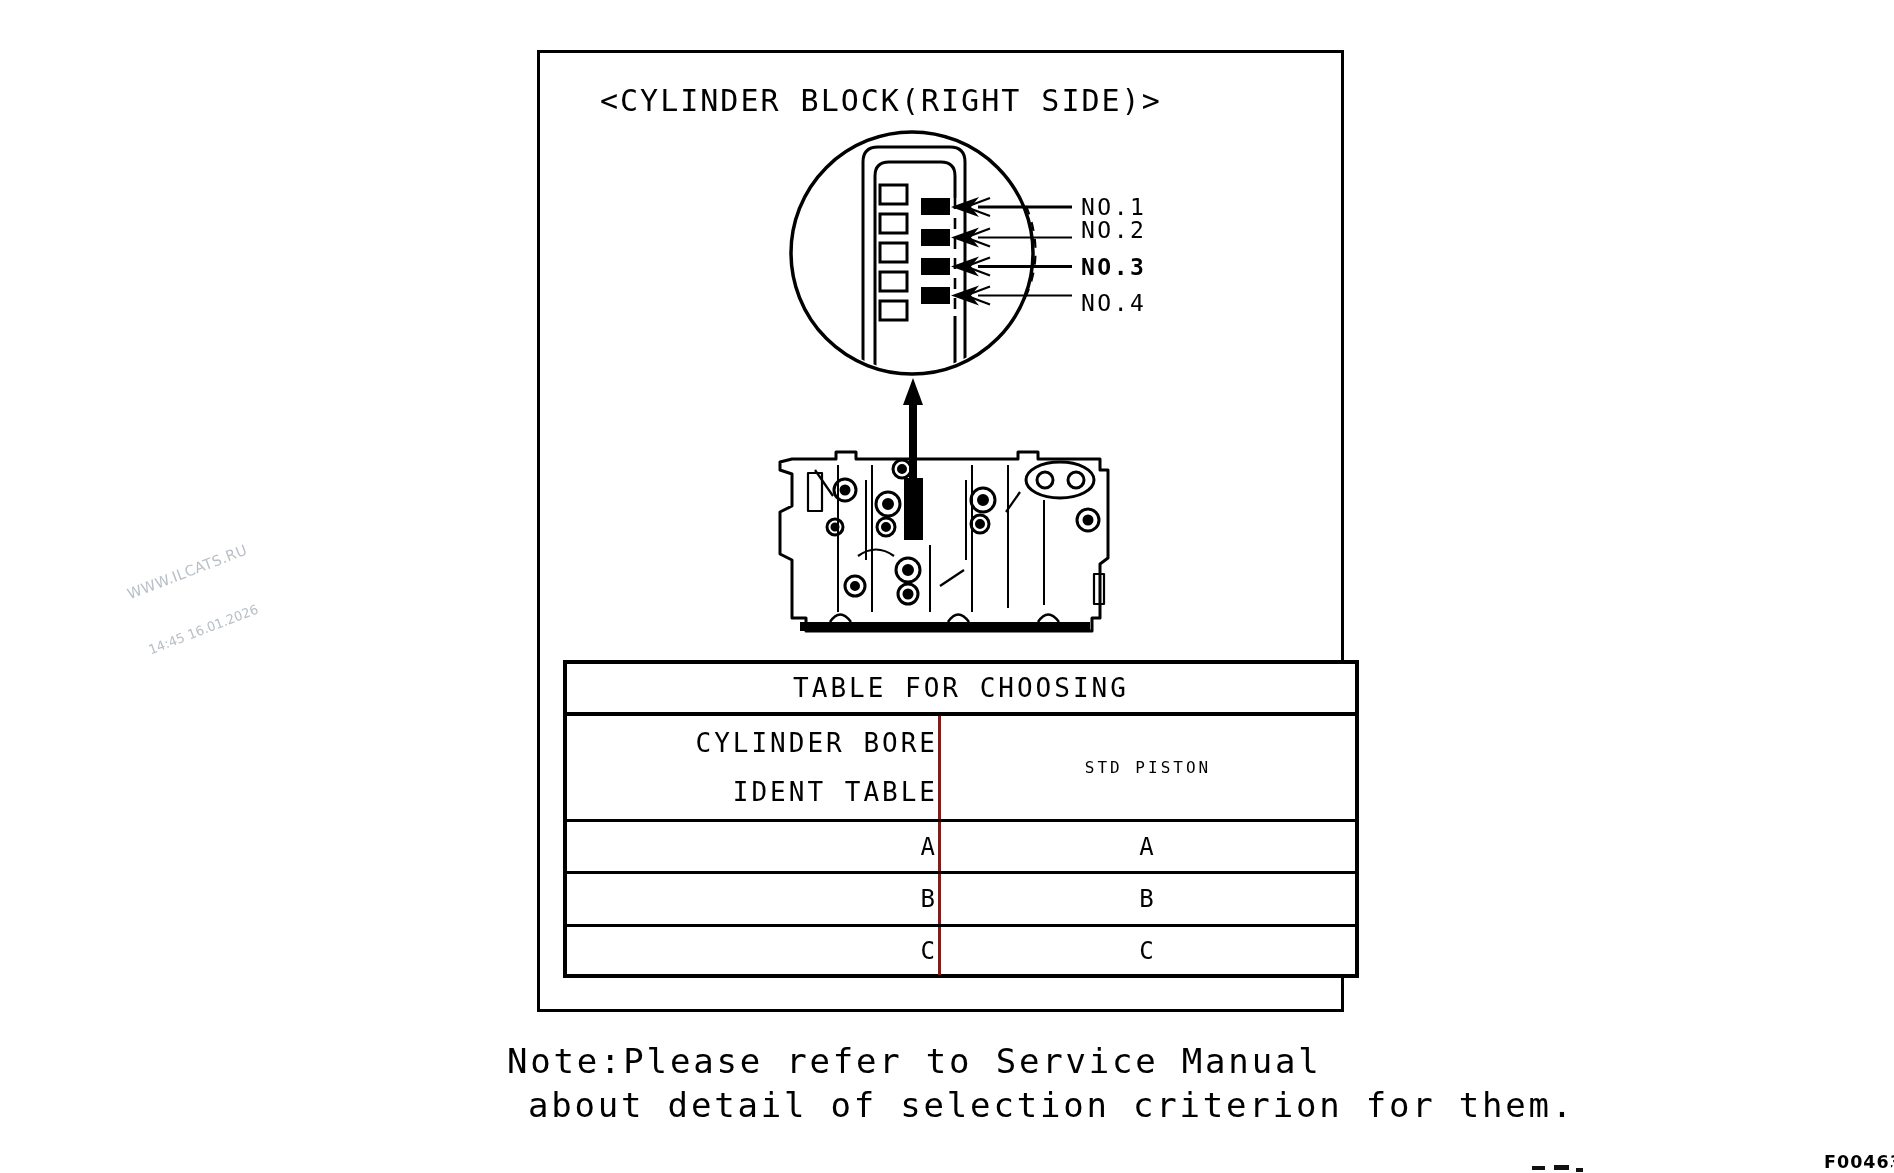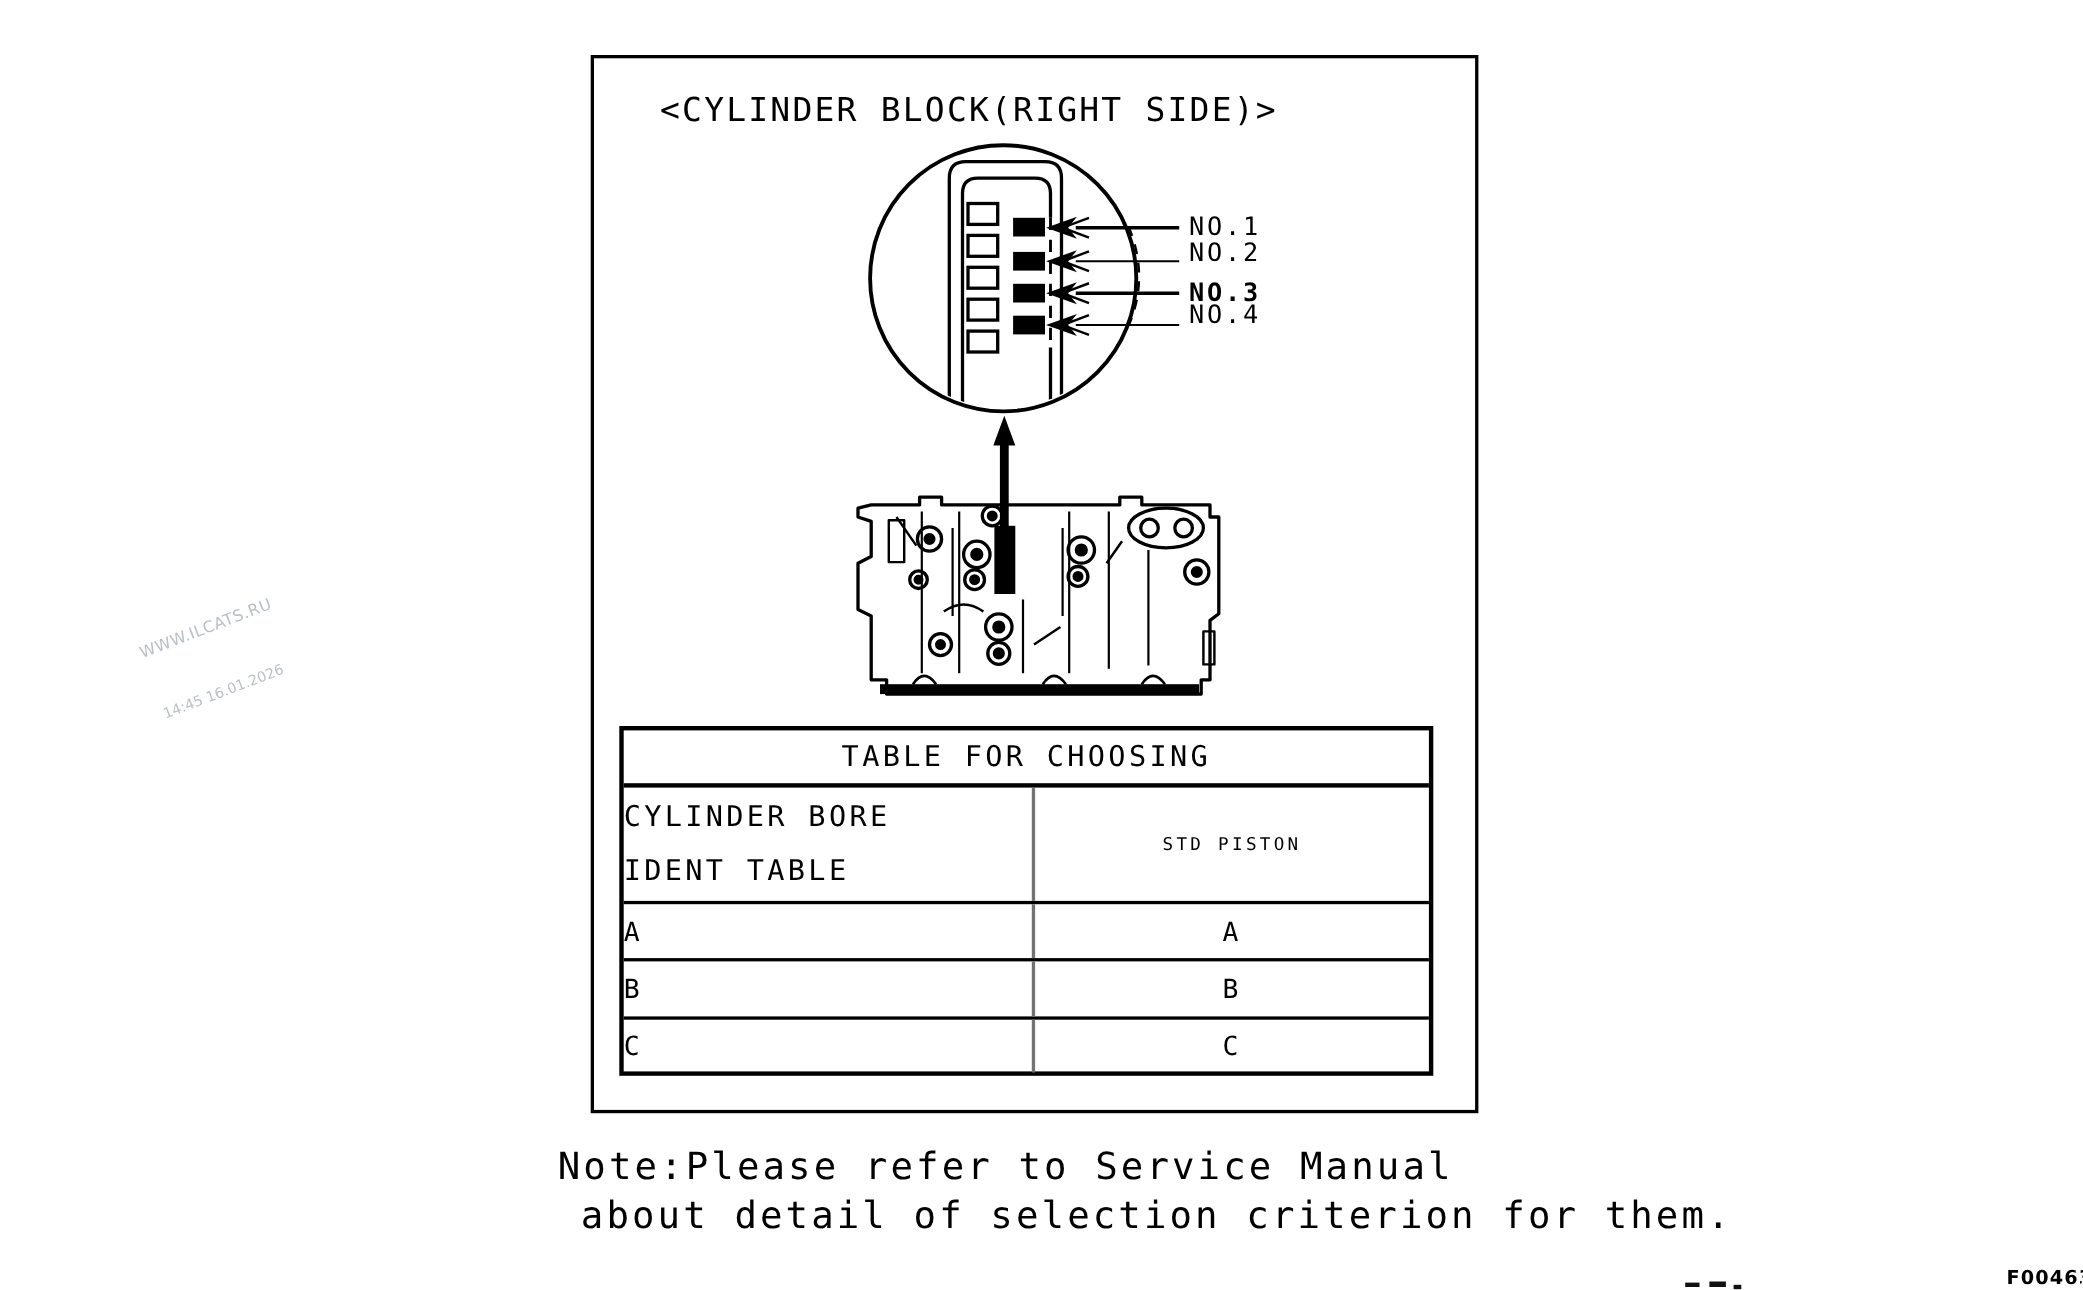--- a/index.html
+++ b/index.html
@@ -14,35 +14,35 @@
     border:3px solid #000;box-sizing:border-box;
   }
   .title{
     left:600px;top:83px;font-size:30px;letter-spacing:2px;white-space:pre;
   }
   .callout{
     left:1081px;font-size:23px;letter-spacing:2.5px;line-height:24px;white-space:pre;
   }
   
   .tbl{
-    left:563px;top:660px;width:740px;height:318px;
+    left:563px;top:660px;width:796px;height:318px;
     border:4px solid #000;box-sizing:border-box;background:#fff;
   }
   .t-title{
     height:48px;border-bottom:4px solid #000;display:flex;
     align-items:center;justify-content:center;
     font-size:26px;letter-spacing:3px;white-space:pre;
   }
   .t-head{height:103px;border-bottom:3px solid #000;display:flex;}
   .t-row{height:49px;border-bottom:3px solid #000;display:flex;}
   .t-row.rB{height:50px;}
   .t-row.rC{height:48px;border-bottom:none;}
   .cell-l{
-    width:371px;border-right:3px solid #737373;box-sizing:content-box;
-    display:flex;flex-direction:column;align-items:flex-start;
+    width:371px;border-right:3px solid #7f1d1d;box-sizing:content-box;
+    display:flex;flex-direction:column;align-items:flex-end;
     justify-content:space-between;padding:12px 0;
     font-size:26px;letter-spacing:3px;white-space:pre;
   }
   .cell-l.single{justify-content:center;padding:0;font-size:24px;}
   .cell-r{
     flex:1;display:flex;align-items:center;justify-content:center;
     font-size:16px;letter-spacing:3px;white-space:pre;
   }
   .cell-r.single{font-size:24px;}
   .note-line{font-size:34px;letter-spacing:2.8px;white-space:pre;}
@@ -194,21 +194,21 @@
     </g>
   </svg>
 
   <div class="abs frame"></div>
 
   <div class="abs title">&lt;CYLINDER BLOCK(RIGHT SIDE)&gt;</div>
 
   <div class="abs callout" style="top:195px;">NO.1</div>
   <div class="abs callout" style="top:218px;">NO.2</div>
   <div class="abs callout" style="top:254.5px;font-weight:bold;">NO.3</div>
-  <div class="abs callout" style="top:275px;">NO.4</div>
+  <div class="abs callout" style="top:291px;">NO.4</div>
 
   <div class="abs tbl">
     <div class="t-title">TABLE FOR CHOOSING</div>
     <div class="t-head">
       <div class="cell-l">
         <span>CYLINDER BORE</span>
         <span>IDENT TABLE</span>
       </div>
       <div class="cell-r">STD PISTON</div>
     </div>

